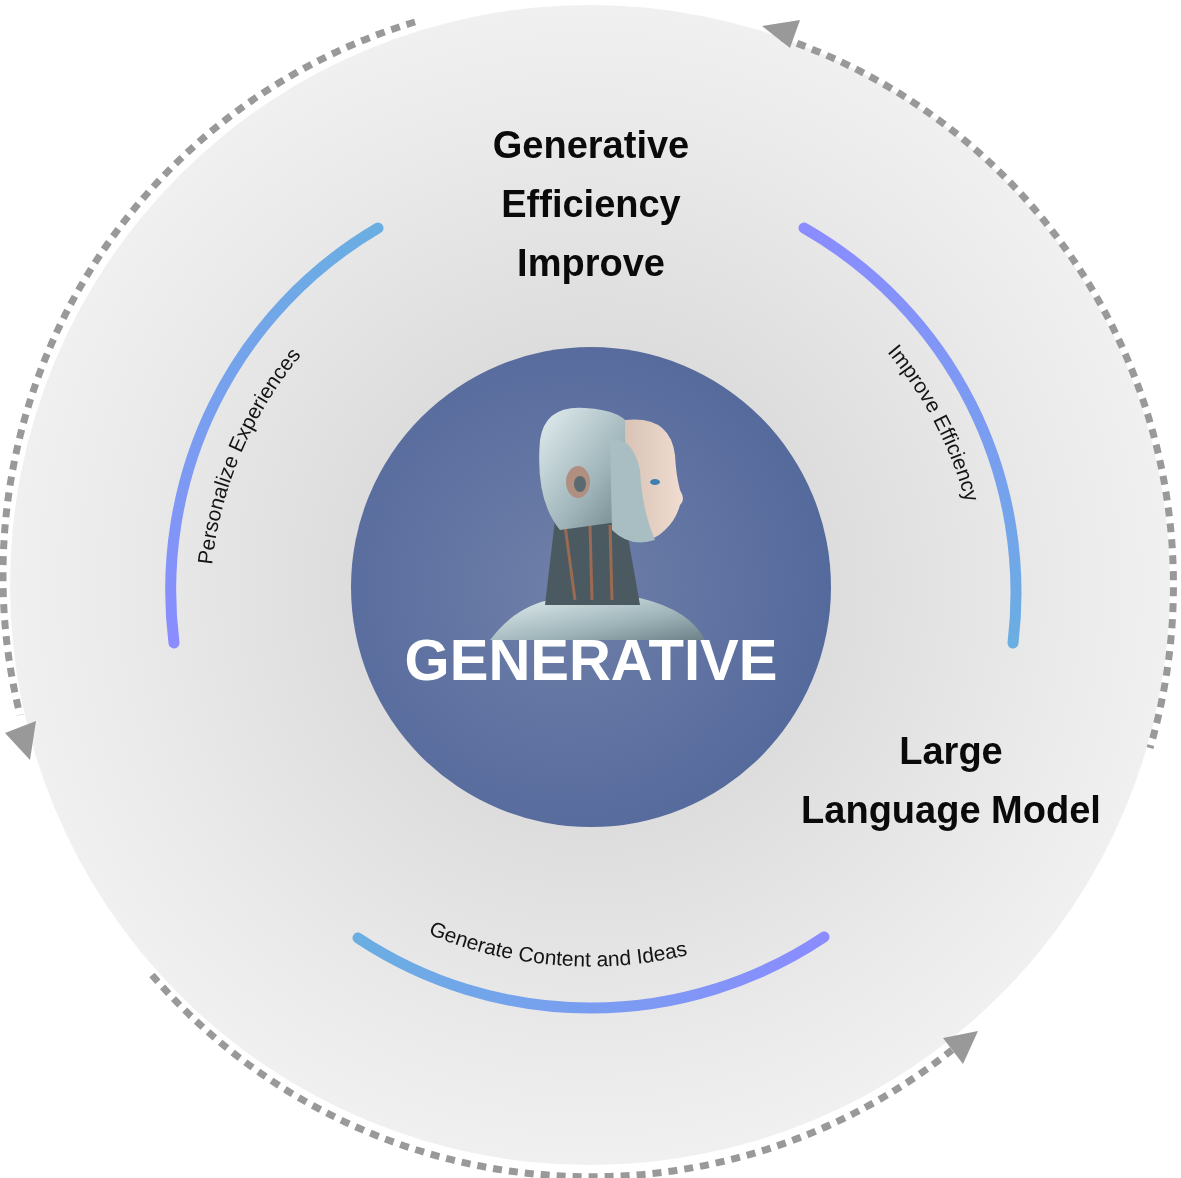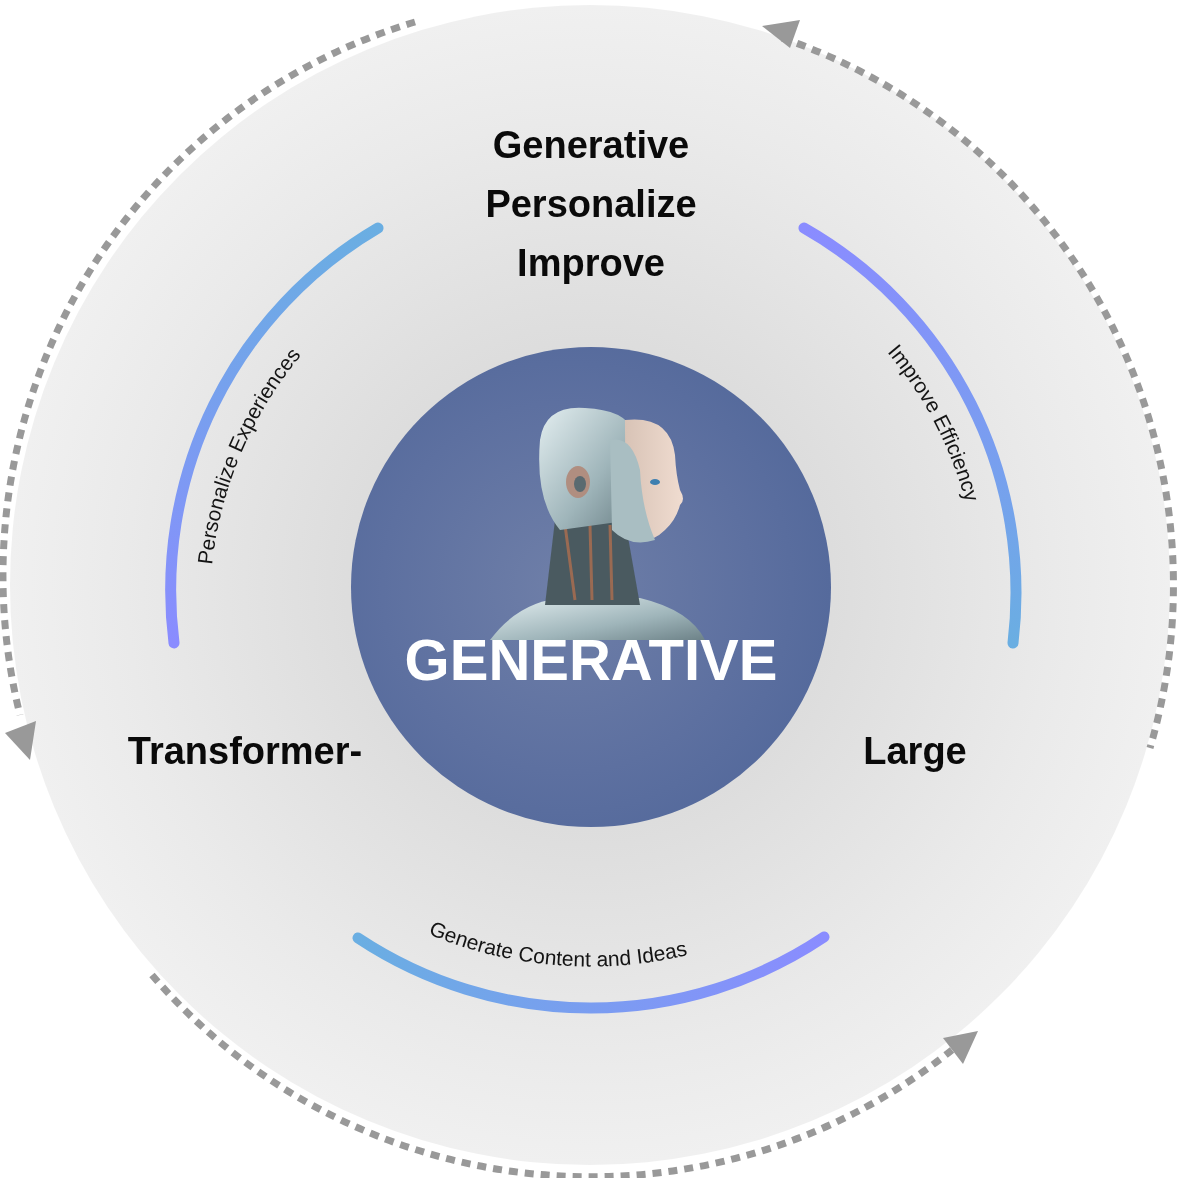--- a/index.html
+++ b/index.html
@@ -5,21 +5,21 @@
     html, body { margin: 0; padding: 0; background: #ffffff; }
     body { width: 1181px; height: 1178px; position: relative; overflow: hidden;
            font-family: "Liberation Sans", sans-serif; }
     #stage { position: absolute; left: 0; top: 0; width: 1181px; height: 1178px; }
     svg.diagram { position: absolute; left: 0; top: 0; }
     .node-label { position: absolute; text-align: center; font-weight: bold; color: #0a0a0a;
                   font-family: "Liberation Sans", sans-serif; font-size: 38px; line-height: 59px; }
     .node-label span { display: block; white-space: nowrap; }
     #label-gan { left: 391px; top: 116px; width: 400px; }
     #label-transformer { left: 70px; top: 722px; width: 350px; }
-    #label-llm { left: 715px; top: 722px; width: 400px; }
+    #label-llm { left: 751px; top: 722px; width: 400px; }
     .center-title { position: absolute; left: 351px; top: 630px; width: 480px; text-align: center;
                     color: #ffffff; font-weight: bold; font-family: "Liberation Sans", sans-serif;
                     font-size: 58px; line-height: 60px; letter-spacing: 0px; }
     .center-title span { display: block; }
     .arc-text { font-family: "Liberation Sans", sans-serif; font-size: 21px; fill: #141414; }
   </style>
 </head>
 <body>
 
 <div id="stage">
@@ -111,28 +111,28 @@
     <text class="arc-text">
       <textPath href="#pathRight" startOffset="0%">Improve Efficiency</textPath>
     </text>
     <text class="arc-text">
       <textPath href="#pathBottom" startOffset="0%">Generate Content and Ideas</textPath>
     </text>
   </svg>
 
   <div class="node-label" id="label-gan">
     <span>Generative</span>
-    <span>Personalize</span>
+    <span>Efficiency</span>
     <span>Improve</span>
   </div>
 
   <div class="node-label" id="label-transformer">
-    <span>Transformer-</span>
   </div>
 
   <div class="node-label" id="label-llm">
     <span>Large</span>
+    <span>Language Model</span>
   </div>
 
   <div class="center-title">
     <span>GENERATIVE</span>
   </div>
 </div>
 
 </body></html>

